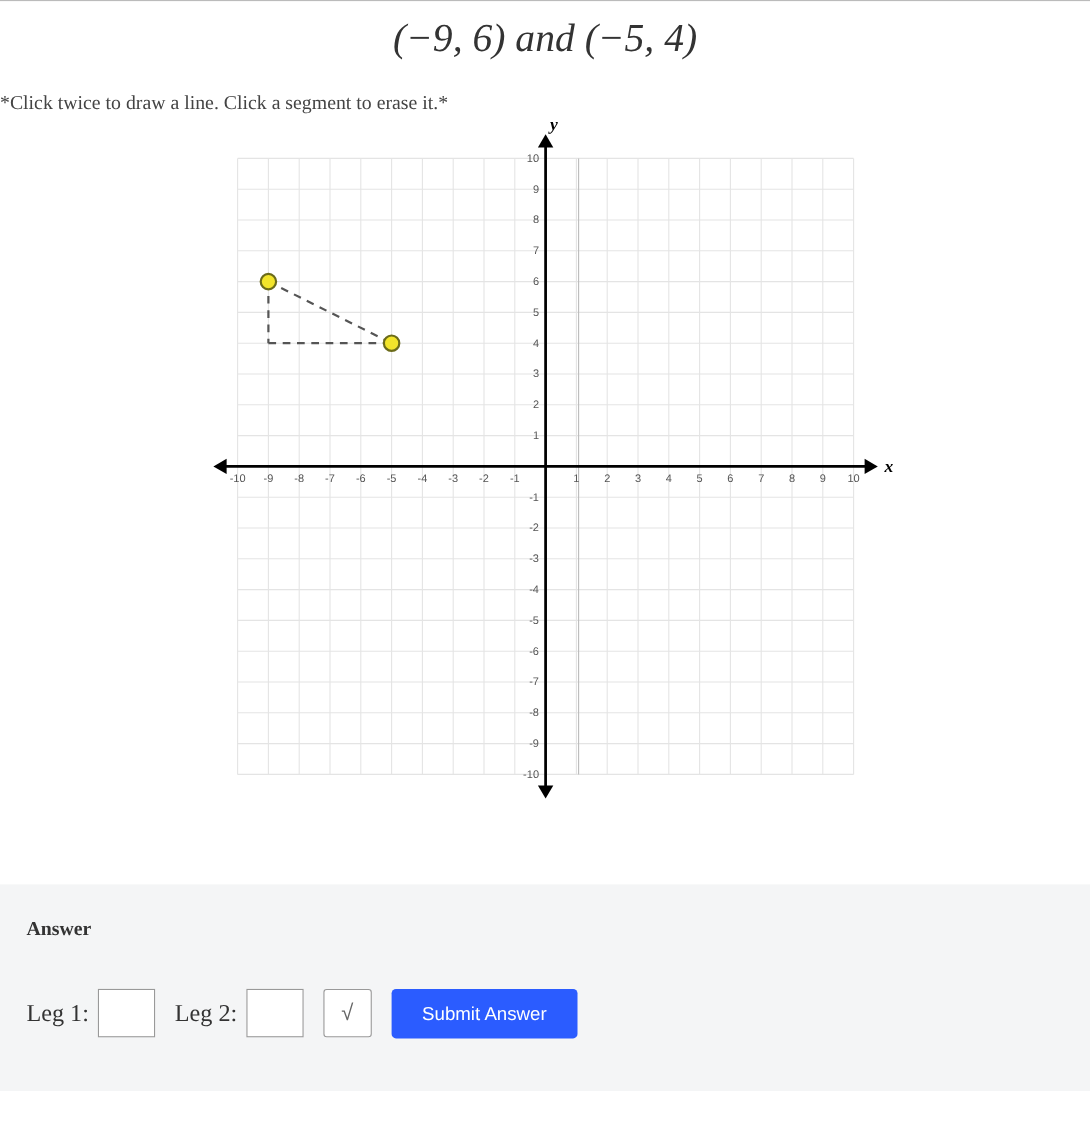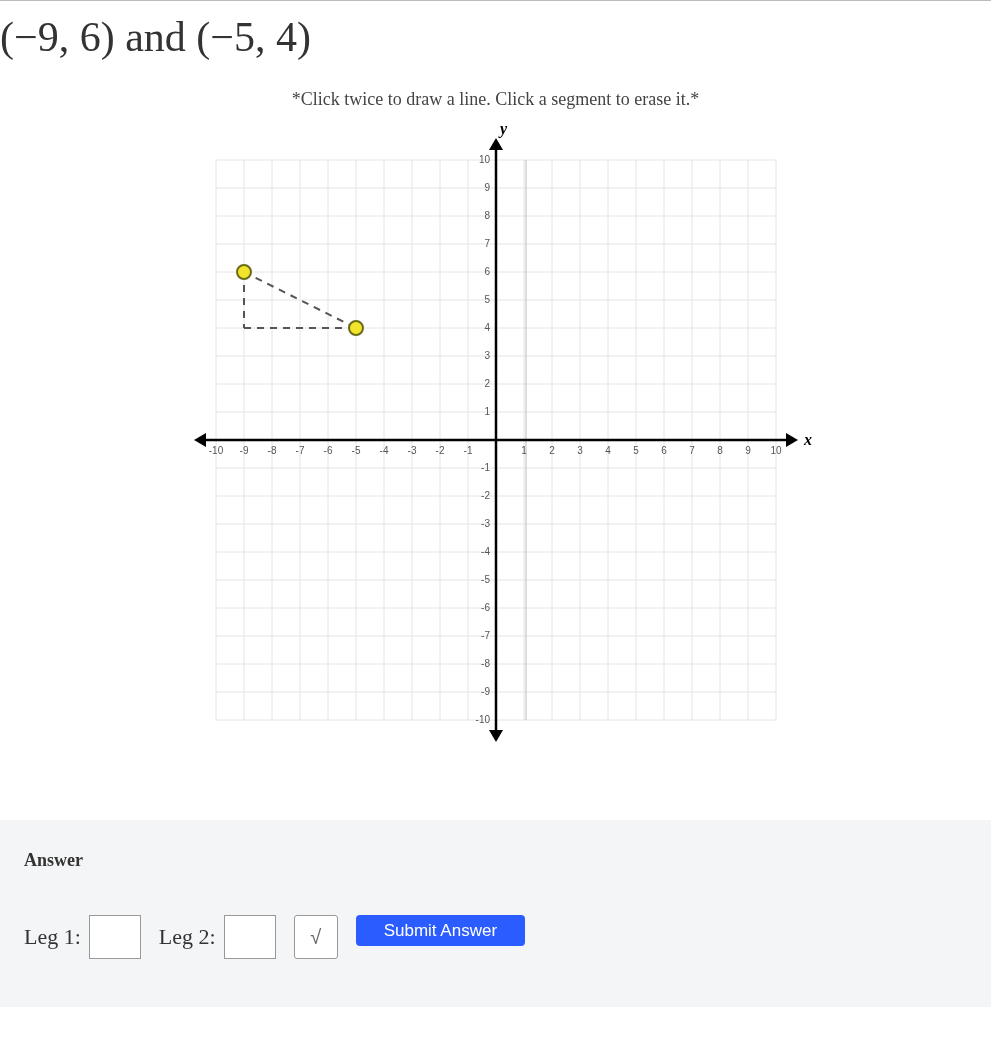--- a/index.html
+++ b/index.html
@@ -10,30 +10,30 @@
     background: #fff;
   }
   .page {
     width: 991px;
     box-sizing: border-box;
   }
   .top-rule {
     border-top: 1px solid #bbb;
   }
   .heading {
-    text-align: left;
-    font-size: 42px;
+    text-align: center;
+    font-size: 36px;
     padding: 12px 0 28px;
     font-family: Georgia, serif;
+    font-style: italic;
   }
   .instructions {
-    text-align: center;
     font-size: 18px;
     color: #444;
-    margin-bottom: 10px;
+    margin-bottom: 0;
     font-family: Georgia, serif;
   }
   .graph-wrap {
     display: flex;
     justify-content: center;
     padding-bottom: 40px;
   }
   svg.graph {
     cursor: crosshair;
   }
@@ -116,21 +116,21 @@
     justify-content: center;
     font-size: 20px;
     cursor: pointer;
     color: #666;
     border-radius: 3px;
   }
   .submit-btn {
     background: #2b5cff;
     color: #fff;
     border: none;
-    height: 31px;
+    height: 45px;
     padding: 0 28px;
     font-size: 17px;
     font-family: Arial, sans-serif;
     border-radius: 4px;
     cursor: pointer;
   }
 </style>
 </head>
 <body>
 

